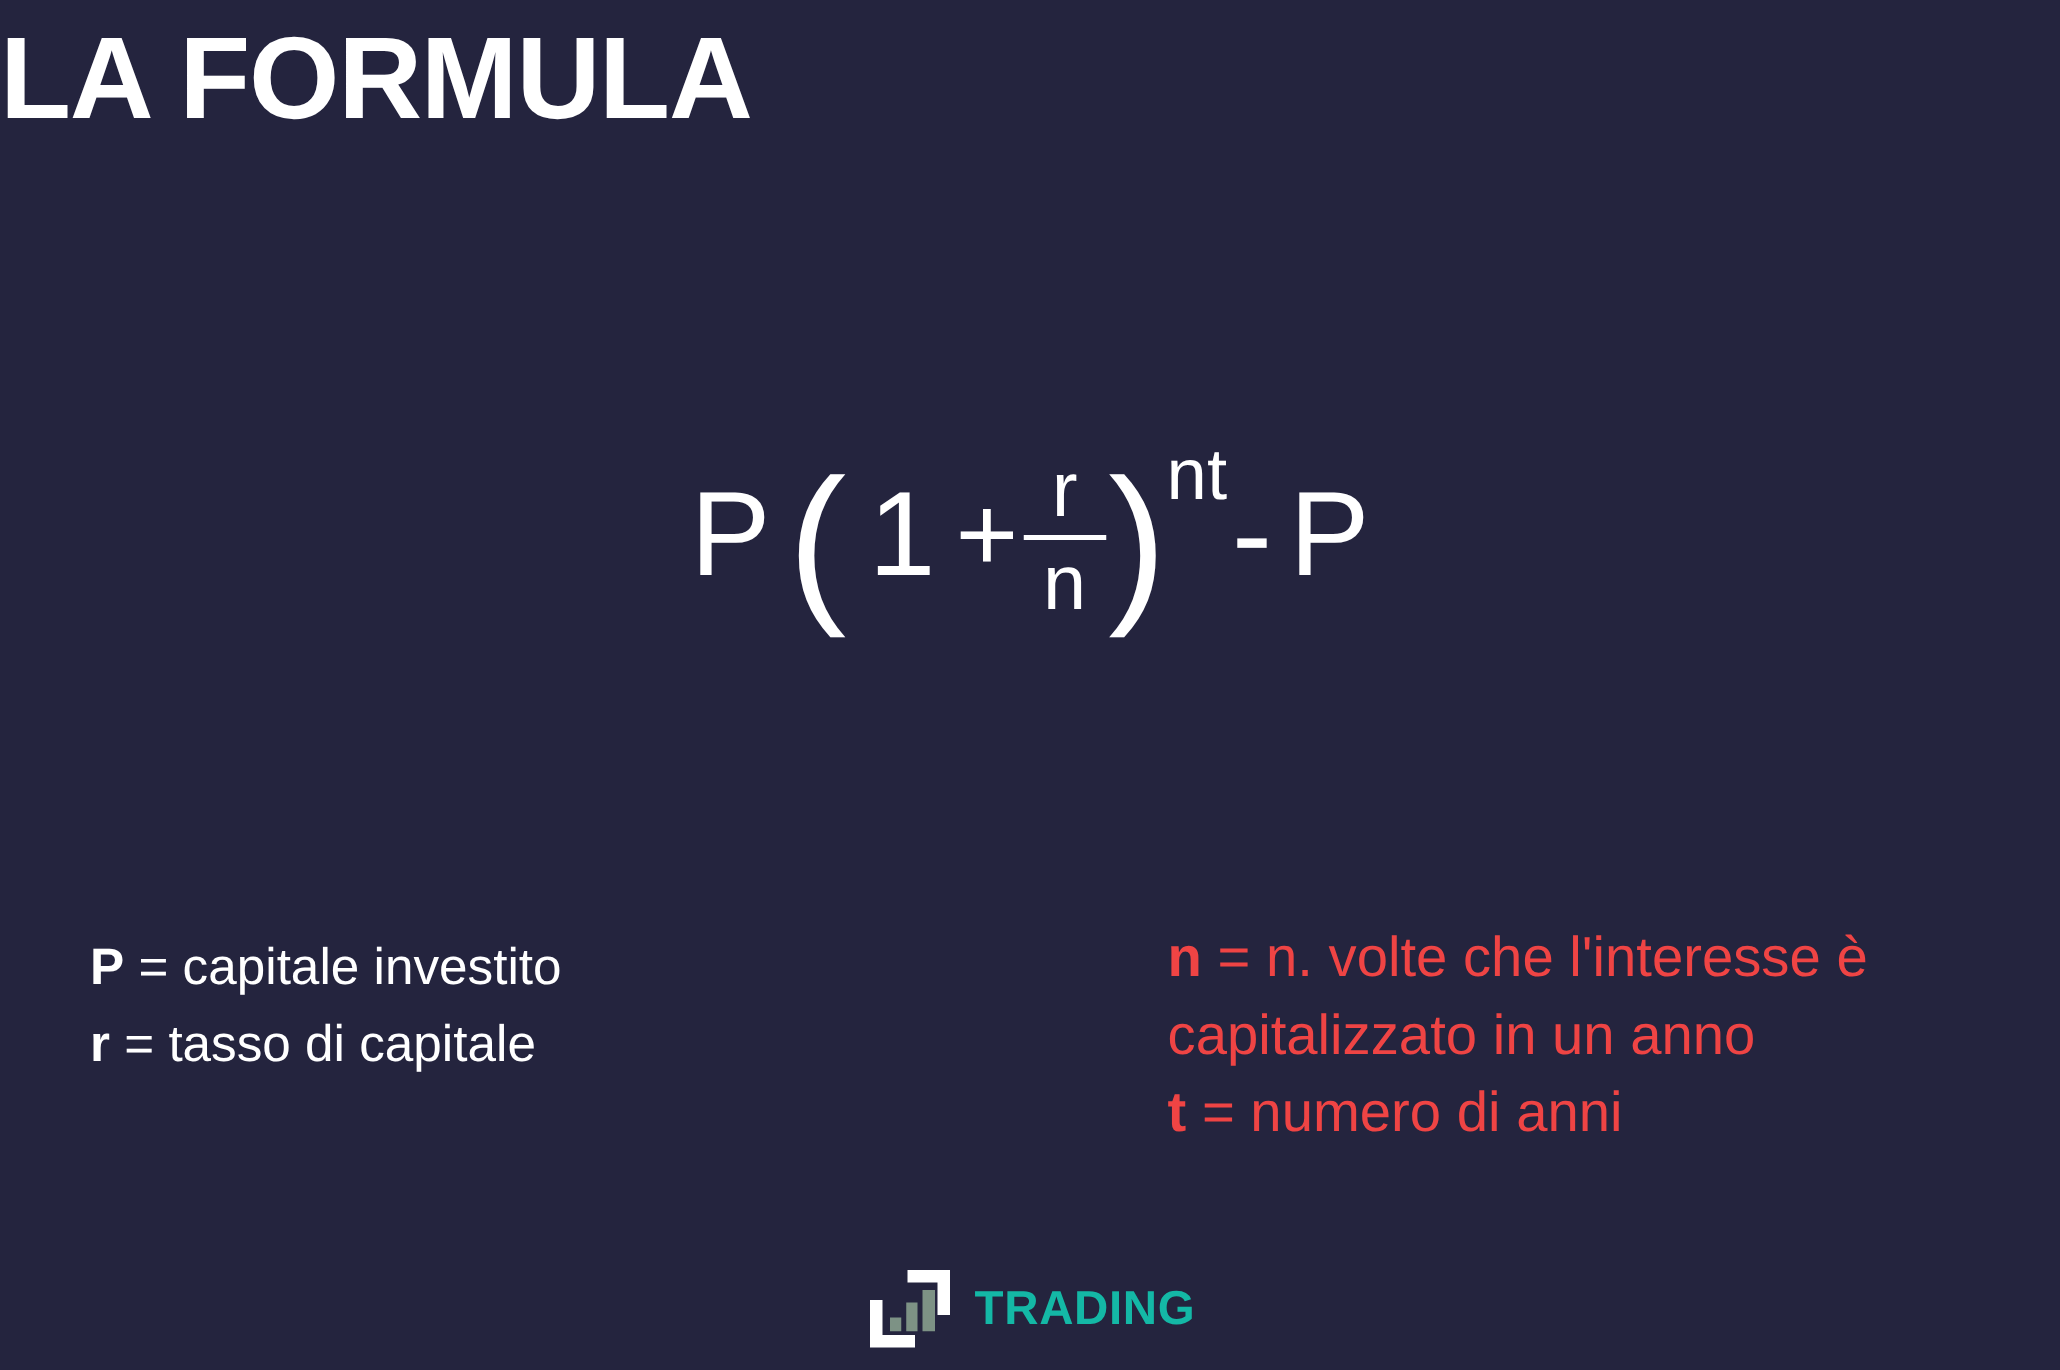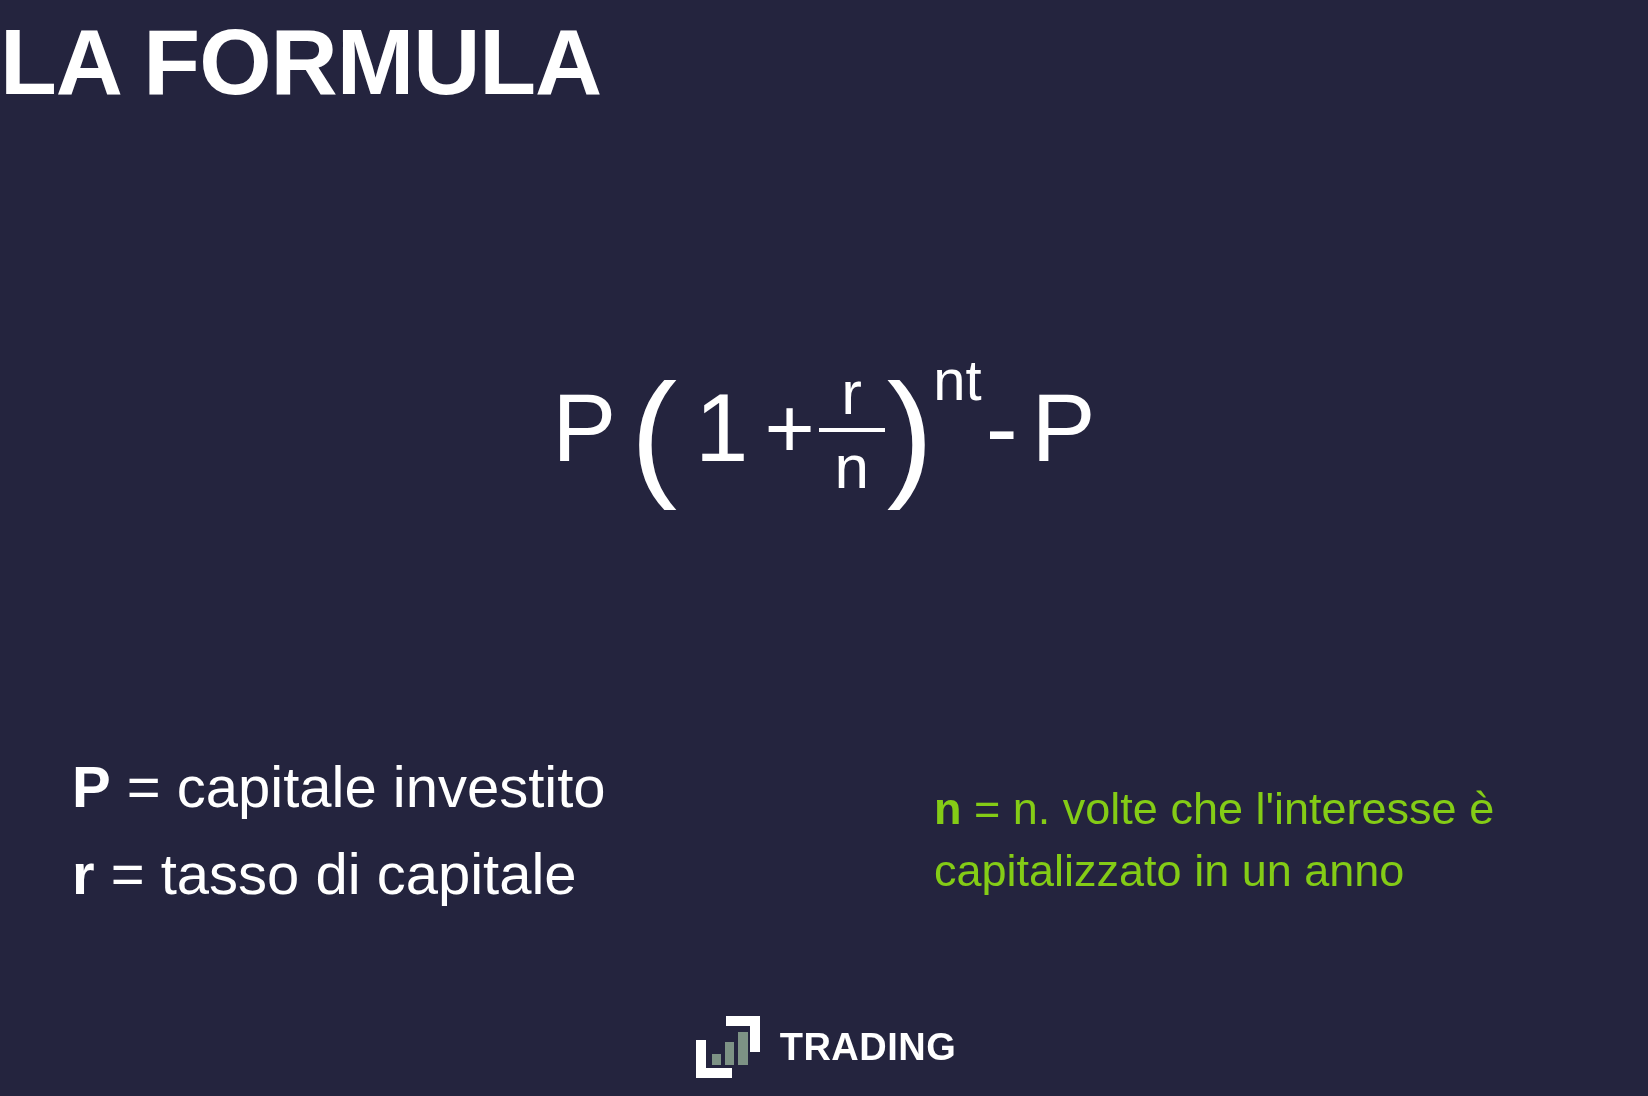--- a/index.html
+++ b/index.html
@@ -94,35 +94,34 @@
     text-align: right;
   }
   .tok-minus { padding: 0 6px 0 4px; }
   .tok-P2 { padding-left: 8px; }
 
   
   .legend-left {
     position: absolute;
     left: 72px;
     top: 743px;
-    font-size: 58px;
+    font-size: 41px;
     line-height: 1.5;
     font-weight: 400;
     color: #ffffff;
   }
   .legend-right {
     position: absolute;
     left: 934px;
     top: 735px;
     font-size: 45px;
     line-height: 1.38;
     font-weight: 400;
-    color: #84cc16;
+    color: #ef4444;
     width: 640px;
-    margin-top: 43px;
   }
   .legend-line { white-space: nowrap; }
   .legend-line.wrap { white-space: normal; }
   .sym { font-weight: bold; }
 
   
   .logo {
     position: absolute;
     left: 0;
     bottom: 14px;
@@ -138,21 +137,21 @@
     position: relative;
     flex: none;
   }
   .logo-words {
     display: flex;
     flex-direction: column;
     line-height: 1.0;
     font-weight: bold;
     font-size: 38px;
     letter-spacing: 0.5px;
-    color: #ffffff;
+    color: #14b8a6;
   }
   .logo-words .l2 { margin-top: 4px; }
   .logo-words .dotcom { text-transform: none; }
 </style>
 </head>
 <body>
 
 <div class="title">LA FORMULA</div>
 
 <div class="formula">
@@ -186,20 +185,23 @@
     <span class="sym">P</span><span> = </span><span>capitale investito</span>
   </div>
   <div class="legend-line">
     <span class="sym">r</span><span> = </span><span>tasso di capitale</span>
   </div>
 </div>
 
 <div class="legend-right">
   <div class="legend-line wrap">
     <span class="sym">n</span><span> = </span><span>n. volte che l'interesse è capitalizzato in un anno</span>
+  </div>
+  <div class="legend-line">
+    <span class="sym">t</span><span> = </span><span>numero di anni</span>
   </div>
 </div>
 
 <div class="logo">
   <span class="logo-mark">
     <svg width="72" height="70" viewBox="0 0 72 70" xmlns="http://www.w3.org/2000/svg">
 
       <path d="M34 4 H68 V40 H58 V14 H34 Z" fill="#ffffff"></path>
 
       <path d="M4 28 H14 V56 H40 V66 H4 Z" fill="#ffffff"></path>

